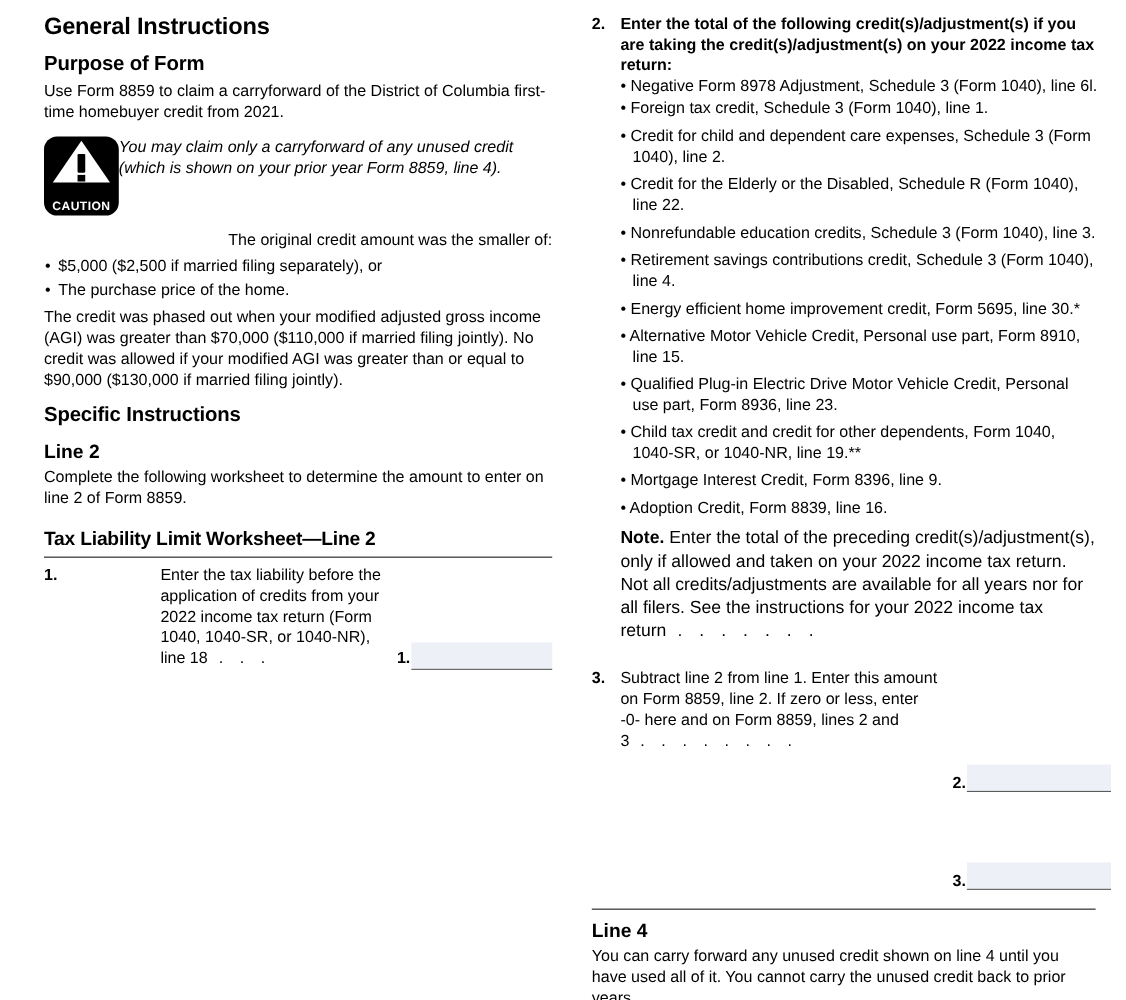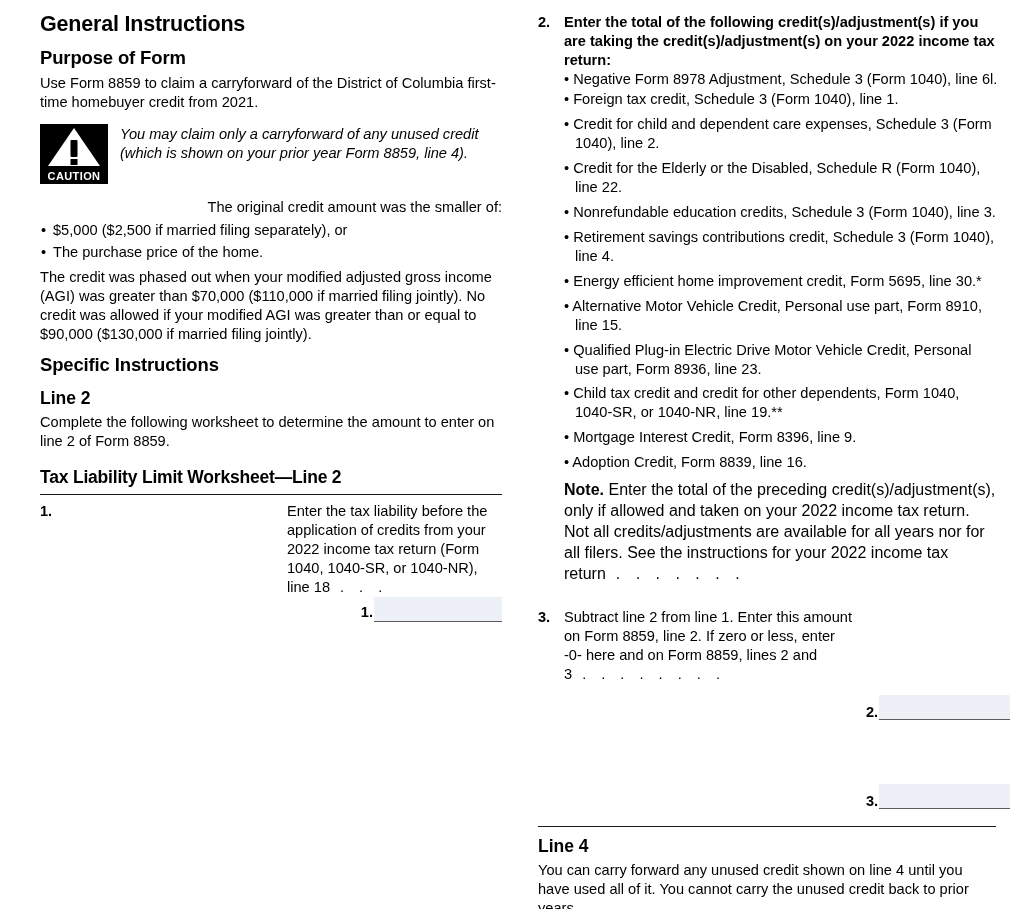--- a/index.html
+++ b/index.html
@@ -80,25 +80,25 @@
   }
 
   
   .caution-block {
     display: flex;
     align-items: flex-start;
     margin: 12px 0 14px 0;
   }
   .caution-icon {
     width: 68px;
-    height: 60px;
+    height: 72px;
     background: #000000;
     flex: 0 0 68px;
     position: relative;
-    margin-right: 12px;
+    border-radius: 12px;
   }
   .caution-icon .tri {
     position: absolute;
     left: 50%;
     top: 4px;
     transform: translateX(-50%);
     width: 0;
     height: 0;
     border-left: 26px solid transparent;
     border-right: 26px solid transparent;
@@ -219,21 +219,20 @@
     font-size: 16px;
     line-height: 1.30;
     margin: 8px 0 0 0;
   }
   .note-p b { font-weight: bold; }
 
   .rowflex {
     display: flex;
     align-items: flex-end;
     justify-content: flex-end;
-    flex-direction: column;
   }
   .rowflex .left-part { flex: 0 0 auto; }
   .rowflex .right-part {
     display: flex;
     align-items: flex-end;
     flex: 0 0 auto;
   }
 </style>
 </head>
 <body>

